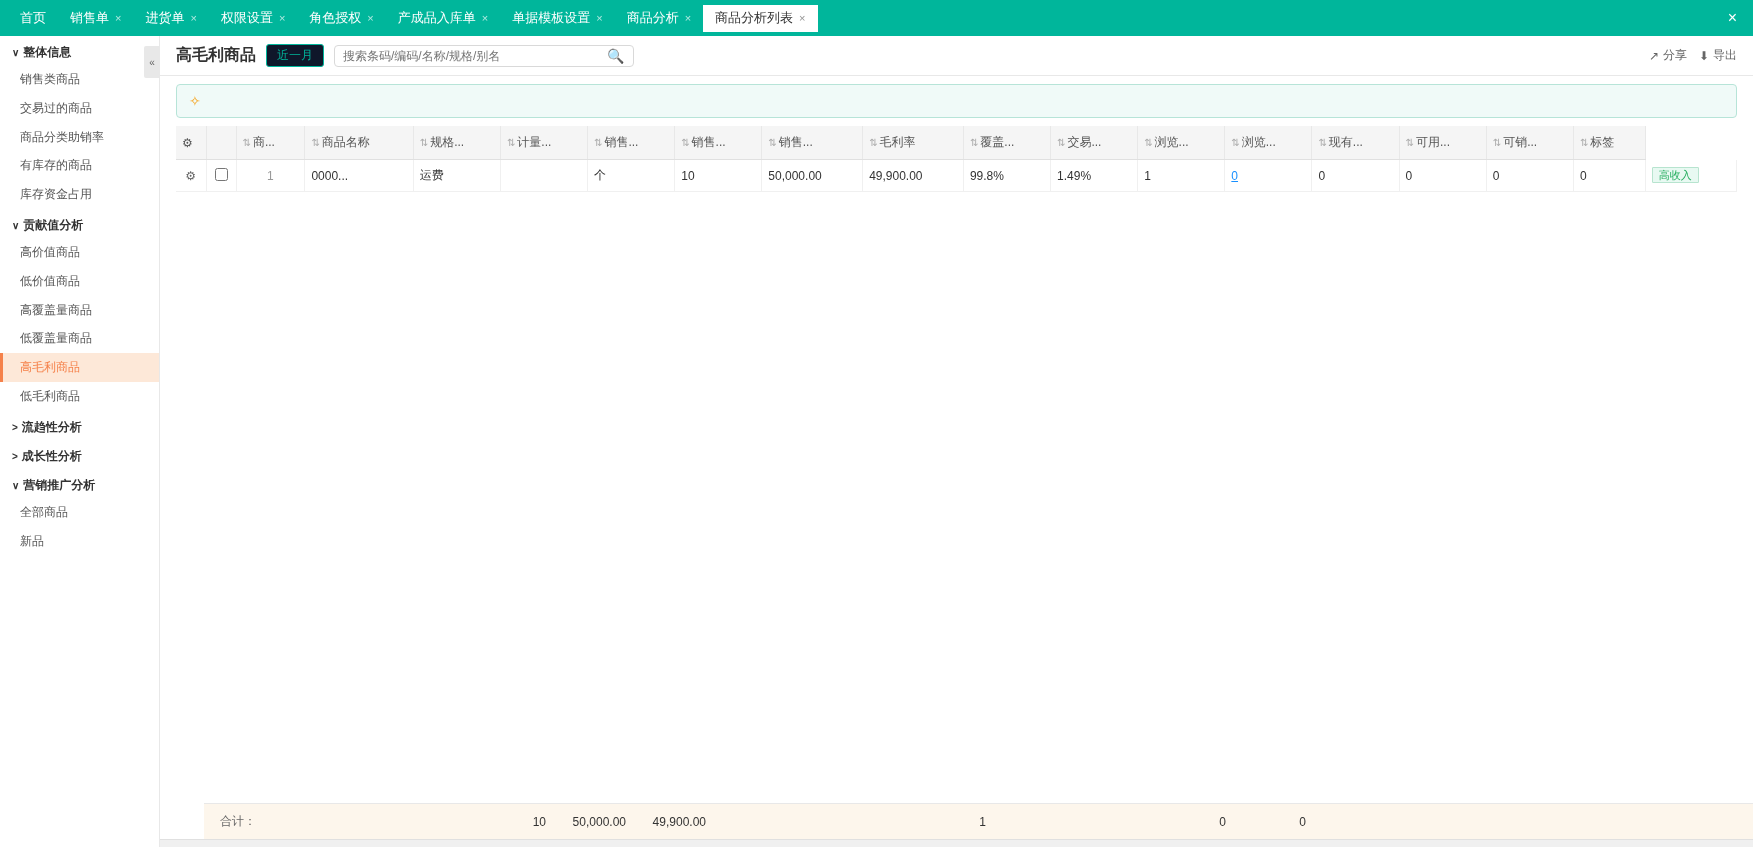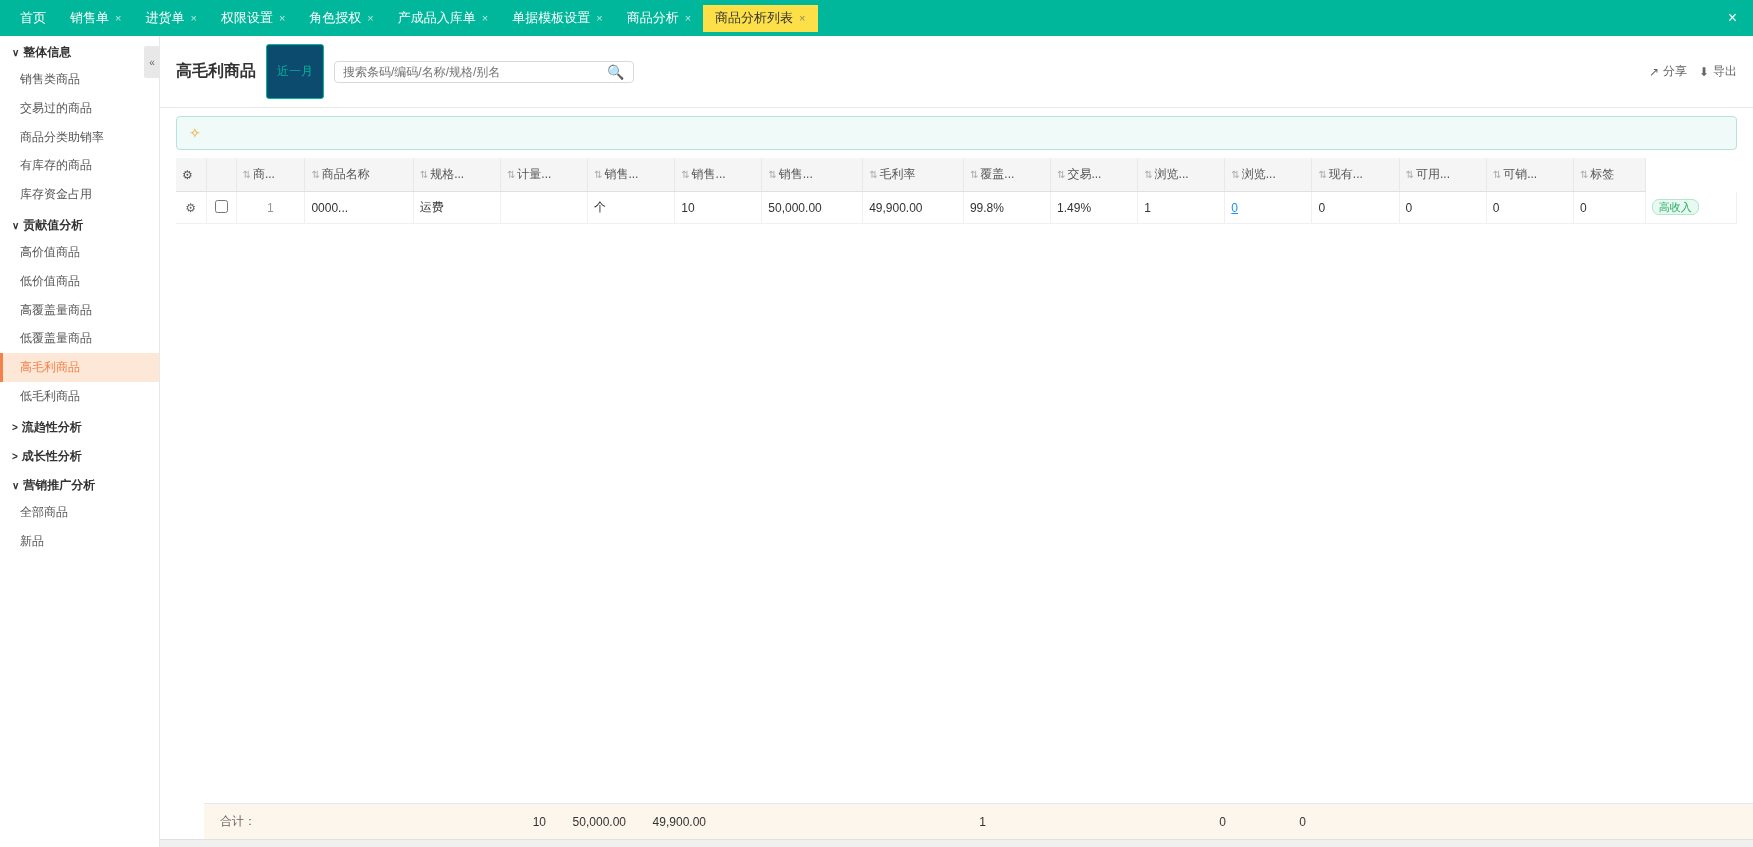--- a/index.html
+++ b/index.html
@@ -19,21 +19,21 @@
       height: 27px;
       display: flex;
       align-items: center;
       font-size: 13px;
       color: white;
       cursor: pointer;
       white-space: nowrap;
       position: relative;
     }
     .nav-tab.active {
-      background: #fde047;
+      background: #ffffff;
       color: #333;
       align-items: center;
     }
     .nav-tab .close-btn {
       margin-left: 6px;
       font-size: 11px;
       opacity: 0.7;
       cursor: pointer;
     }
     .nav-tab.active .close-btn { color: #666; }
@@ -117,24 +117,24 @@
       gap: 10px;
       border-bottom: 1px solid #e8e8e8;
       background: #fff;
     }
     .content-title {
       font-size: 16px;
       font-weight: bold;
       color: #333;
     }
     .time-filter-btn {
-      background: #0c4a6e;
+      background: #0f172a;
       border: 1px solid #00b69b;
       color: #00b69b;
-      padding: 18px 10px;
+      padding: 2px 10px;
       border-radius: 3px;
       cursor: pointer;
       font-size: 12px;
     }
     .search-box {
       display: flex;
       align-items: center;
       border: 1px solid #d9d9d9;
       border-radius: 4px;
       padding: 2px 8px;
@@ -210,21 +210,21 @@
       border-bottom: 1px solid #f0f0f0;
       border-right: 1px solid #f0f0f0;
       color: #333;
     }
     .row-num { color: #999; text-align: center; }
     .tag-high-income {
       background: #e8f9f2;
       color: #27ae60;
       border: 1px solid #b7e4cf;
       padding: 1px 6px;
-      border-radius: 7px;
+      border-radius: 1px;
       font-size: 11px;
     }
     .link-text { color: #1890ff; cursor: pointer; text-decoration: underline; }
 
     
     .table-footer {
       background: #fdf6ec;
       border-top: 1px solid #e8e8e8;
       padding: 8px 16px;
       display: flex;

